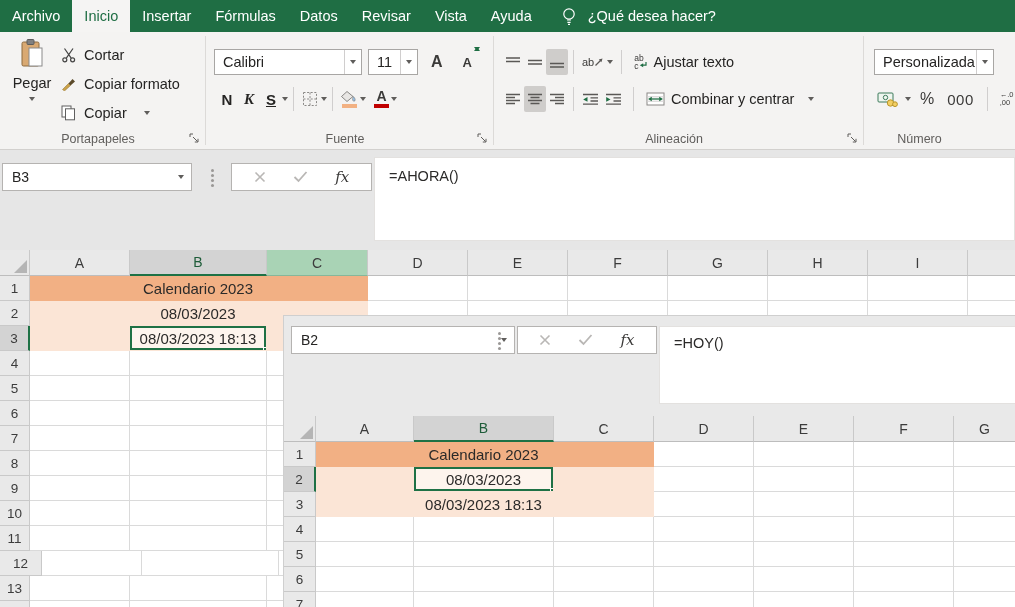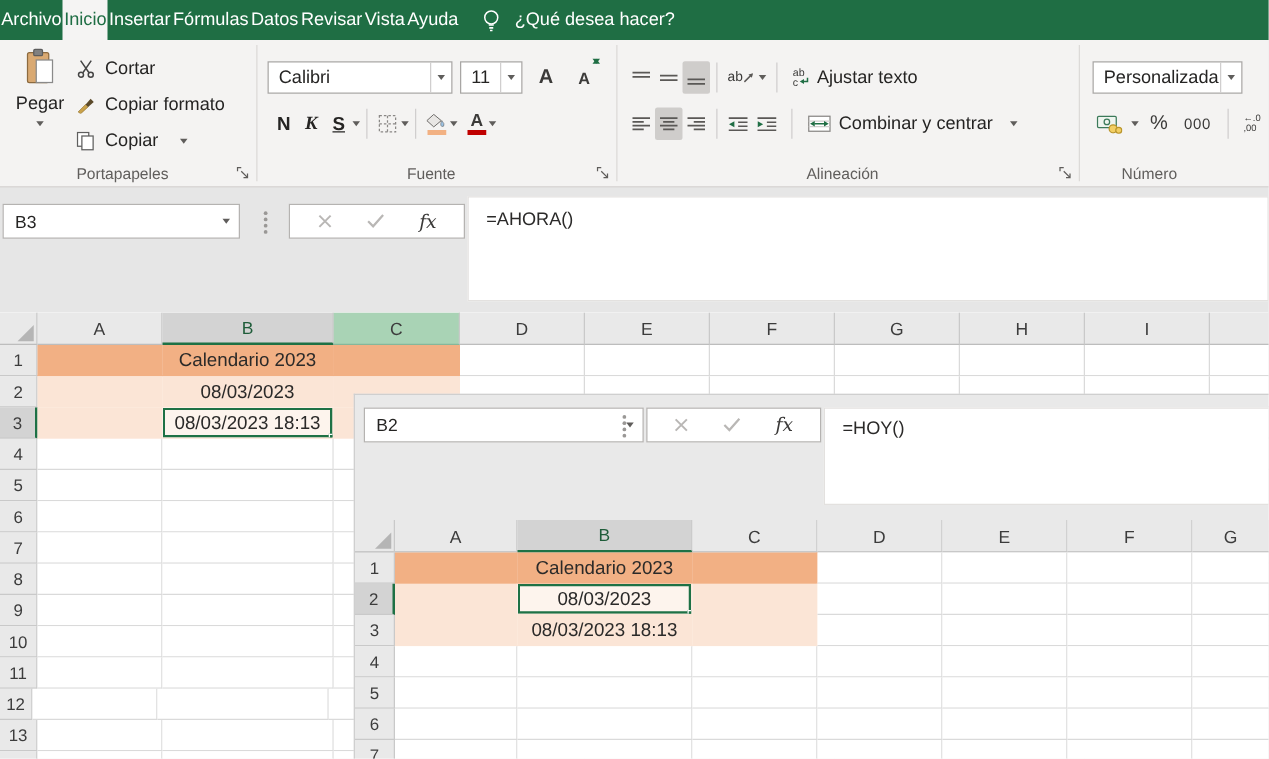--- a/index.html
+++ b/index.html
@@ -1,21 +1,21 @@
 <!DOCTYPE html>
 <html><head>
 <meta charset="utf-8">
 <style>
   *{margin:0;padding:0;box-sizing:border-box}
   html,body{width:1015px;height:607px;overflow:hidden}
   body{position:relative;background:#e6e6e6;font-family:"Liberation Sans","DejaVu Sans",sans-serif;color:#252423;-webkit-user-select:none}
 
   
   .tabbar{position:absolute;left:0;top:0;width:1015px;height:32px;background:#1f6e44;display:flex;align-items:stretch;font-size:14.5px;color:#fff}
-  .tab{display:flex;align-items:center;padding:0 1px;white-space:nowrap}
+  .tab{display:flex;align-items:center;padding:0 12px;white-space:nowrap}
   .tab.active{background:#f5f4f3;color:#1f6e44}
   .bulb{display:flex;align-items:center;margin-left:16px}
   .helpq{display:flex;align-items:center;padding:12px 10px;white-space:nowrap}
 
   
   .ribbon{position:absolute;left:0;top:32px;width:1015px;height:118px;background:#f4f3f2;border-bottom:1px solid #d2d0ce;overflow:hidden}
   .group{position:absolute;top:0;height:117px}
   .group .vline{position:absolute;right:0;top:4px;bottom:4px;width:1px;background:#dcdad8}
   .g-clip{left:0;width:206px}
   .g-font{left:206px;width:288px}
@@ -51,21 +51,21 @@
   .swatch{width:15px;height:4px;margin-top:1px}
   .colA{font-weight:bold;font-size:14px;line-height:13px;color:#3b3a39}
 
   .alignrow1{position:absolute;left:8px;top:17px;display:flex;align-items:center}
   .alignrow2{position:absolute;left:8px;top:54px;display:flex;align-items:center}
   .lblbtn{display:flex;align-items:center;gap:6px;font-size:14.5px;height:26px;padding:0 4px;white-space:nowrap}
 
   .numcombo{position:absolute;left:10px;top:17px;width:120px}
   .numrow{position:absolute;left:10px;top:54px;display:flex;align-items:center;gap:4px}
   .pct{font-size:16px;color:#3b3a39;padding:0 5px}
-  .th000{font-size:12px;letter-spacing:.5px;color:#3b3a39;padding:0 4px}
+  .th000{font-size:15px;letter-spacing:.5px;color:#3b3a39;padding:0 4px}
   .decicon{display:flex;flex-direction:column;font-size:7.5px;line-height:8px;color:#3b3a39;padding-left:3px}
 
   
   .namebox{position:absolute;left:2px;top:163px;width:190px;height:28px;background:#fff;border:1px solid #b5b3b1;display:flex;align-items:stretch;font-size:14px}
   .namebox .cv{flex:1;display:flex;align-items:center;padding-left:9px}
   .namebox .cdd{width:20px;display:flex;align-items:center;justify-content:center}
   .vdots{position:absolute;width:3px;height:3px;border-radius:50%;background:#9a9896;box-shadow:0 5px 0 #9a9896,0 10px 0 #9a9896,0 15px 0 #9a9896}
   .fxbox{position:absolute;left:231px;top:163px;width:141px;height:28px;background:#fff;border:1px solid #b5b3b1;display:flex;align-items:center;justify-content:space-around;padding:0 8px}
   .fxg{font-family:"DejaVu Serif","Liberation Serif",serif;font-style:italic;font-size:15px;color:#3b3a39}
   .fmlarea{position:absolute;left:374px;top:157px;width:641px;height:84px;background:#fff;border:1px solid #e3e1df;font-size:14.5px;color:#2b2a29;padding:10px 0 0 14px}
@@ -516,21 +516,21 @@
         <div class="cell" style="width: 101px;"></div>
         <div class="cell" style="width: 100px;"></div>
         <div class="cell" style="width: 100px;"></div>
         <div class="cell" style="width: 100px;"></div>
         <div class="cell" style="width: 100px;"></div>
         <div class="cell" style="width: 100px;"></div>
         <div class="cell" style="width: 100px;"></div>
         <div class="cell" style="width: 48px;"></div>
       </div>
       <div class="grow">
-        <div class="rh" style="width: 26px;">12</div>
+        <div class="rh" style="width: 42px;">12</div>
         <div class="cell" style="width: 100px;"></div>
         <div class="cell" style="width: 137px;"></div>
         <div class="cell" style="width: 101px;"></div>
         <div class="cell" style="width: 100px;"></div>
         <div class="cell" style="width: 100px;"></div>
         <div class="cell" style="width: 100px;"></div>
         <div class="cell" style="width: 100px;"></div>
         <div class="cell" style="width: 100px;"></div>
         <div class="cell" style="width: 100px;"></div>
         <div class="cell" style="width: 48px;"></div>

